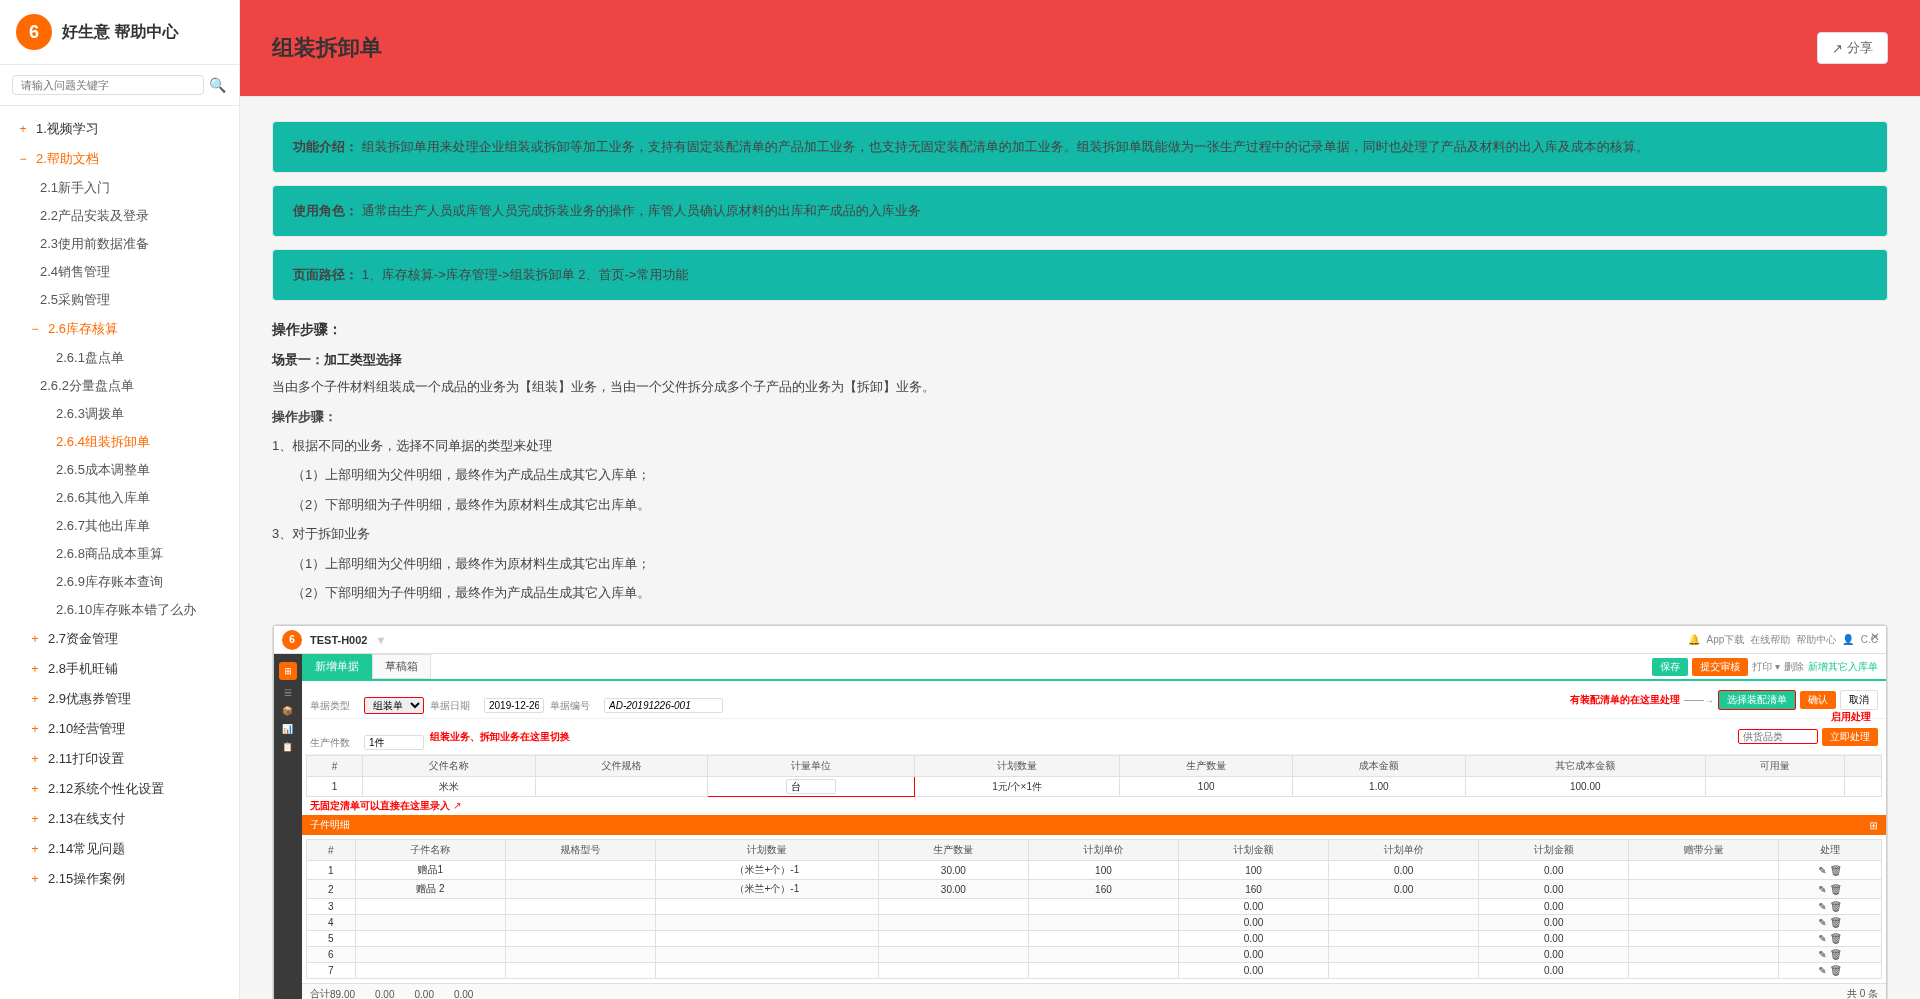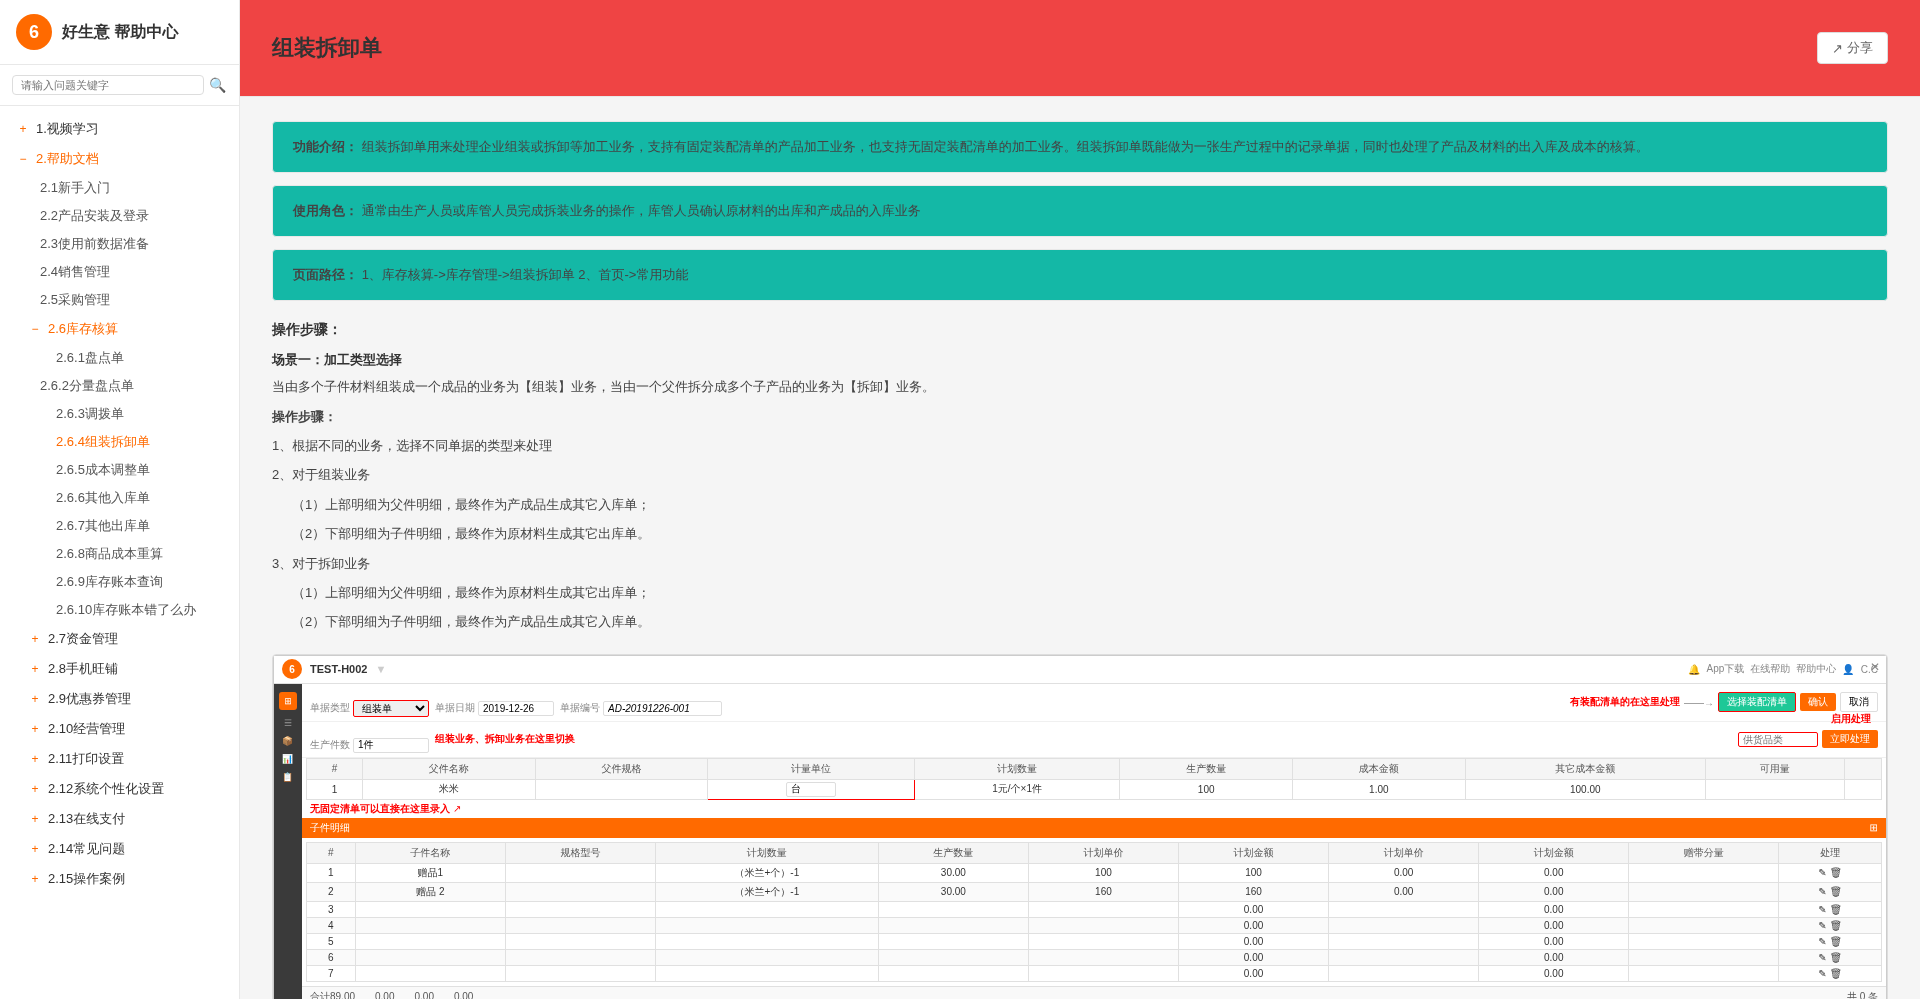--- a/index.html
+++ b/index.html
@@ -271,30 +271,30 @@
       background: #fff;
       border-bottom: 1px solid #f0f0f0;
       font-size: 10px;
       color: #555;
       flex-wrap: wrap;
     }
 
     .erp-field {
       display: flex;
       align-items: center;
-      gap: 3px;
+      gap: 14px;
       margin-top: 12px;
     }
 
     .erp-input {
       border: 1px solid #ddd;
       border-radius: 2px;
       padding: 1px 4px;
       font-size: 10px;
-      width: 76px;
+      width: 60px;
     }
 
     .erp-input.highlight {
       border: 1px solid #ff0000;
     }
 
     .erp-table {
       width: 100%;
       border-collapse: collapse;
       font-size: 10px;
@@ -500,21 +500,20 @@
     <p class="step-text">
       <span>当由多个子件材料组装成一个成品的业务为【组装】业务，当由一个父件拆分成多个子产品的业务为【拆卸】业务。</span>
     </p>
 
     <p class="step-text" style="font-weight:bold;">
       <span>操作步骤：</span>
     </p>
 
     <p class="step-text">1、根据不同的业务，选择不同单据的类型来处理</p>
 
-    <p class="step-text">2、对于组装业务</p>
 
     <p class="step-text indent-1">（1）上部明细为父件明细，最终作为产成品生成其它入库单；</p>
     <p class="step-text indent-1">（2）下部明细为子件明细，最终作为原材料生成其它出库单。</p>
 
     <p class="step-text">3、对于拆卸业务</p>
 
     <p class="step-text indent-1">（1）上部明细为父件明细，最终作为原材料生成其它出库单；</p>
     <p class="step-text indent-1">（2）下部明细为子件明细，最终作为产成品生成其它入库单。</p>
 
     <div class="screenshot-container">
@@ -541,20 +540,31 @@
               <span style="color:#fff; font-size:9px;">⊞</span>
             </div>
             <div style="color:#999; font-size:9px; cursor:pointer;">☰</div>
             <div style="color:#999; font-size:9px; cursor:pointer;">📦</div>
             <div style="color:#999; font-size:9px; cursor:pointer;">📊</div>
             <div style="color:#999; font-size:9px; cursor:pointer;">📋</div>
           </div>
 
           <div style="flex:1; display:flex; flex-direction:column;">
 
+            <div style="display:flex; align-items:center; background:#fff; border-bottom:2px solid #1ec897; gap:0;">
+              <div class="erp-tab active">新增单据</div>
+              <div class="erp-tab">草稿箱</div>
+              <div style="margin-left:auto; display:flex; align-items:center; gap:4px; padding-right:8px;">
+                <button class="erp-btn-green">保存</button>
+                <button class="erp-btn-orange">提交审核</button>
+                <span style="font-size:10px; color:#888; cursor:pointer;">打印 ▾</span>
+                <span style="font-size:10px; color:#888; cursor:pointer;">删除</span>
+                <span style="font-size:10px; color:#1ec897; cursor:pointer;">新增其它入库单</span>
+              </div>
+            </div>
 
             <div class="erp-form-row">
               <div class="erp-field">
                 <span style="color:#888;">单据类型</span>
                 <select class="erp-input highlight">
                   <option>组装单</option>
                   <option>拆卸单</option>
                 </select>
               </div>
               <div class="erp-field">

